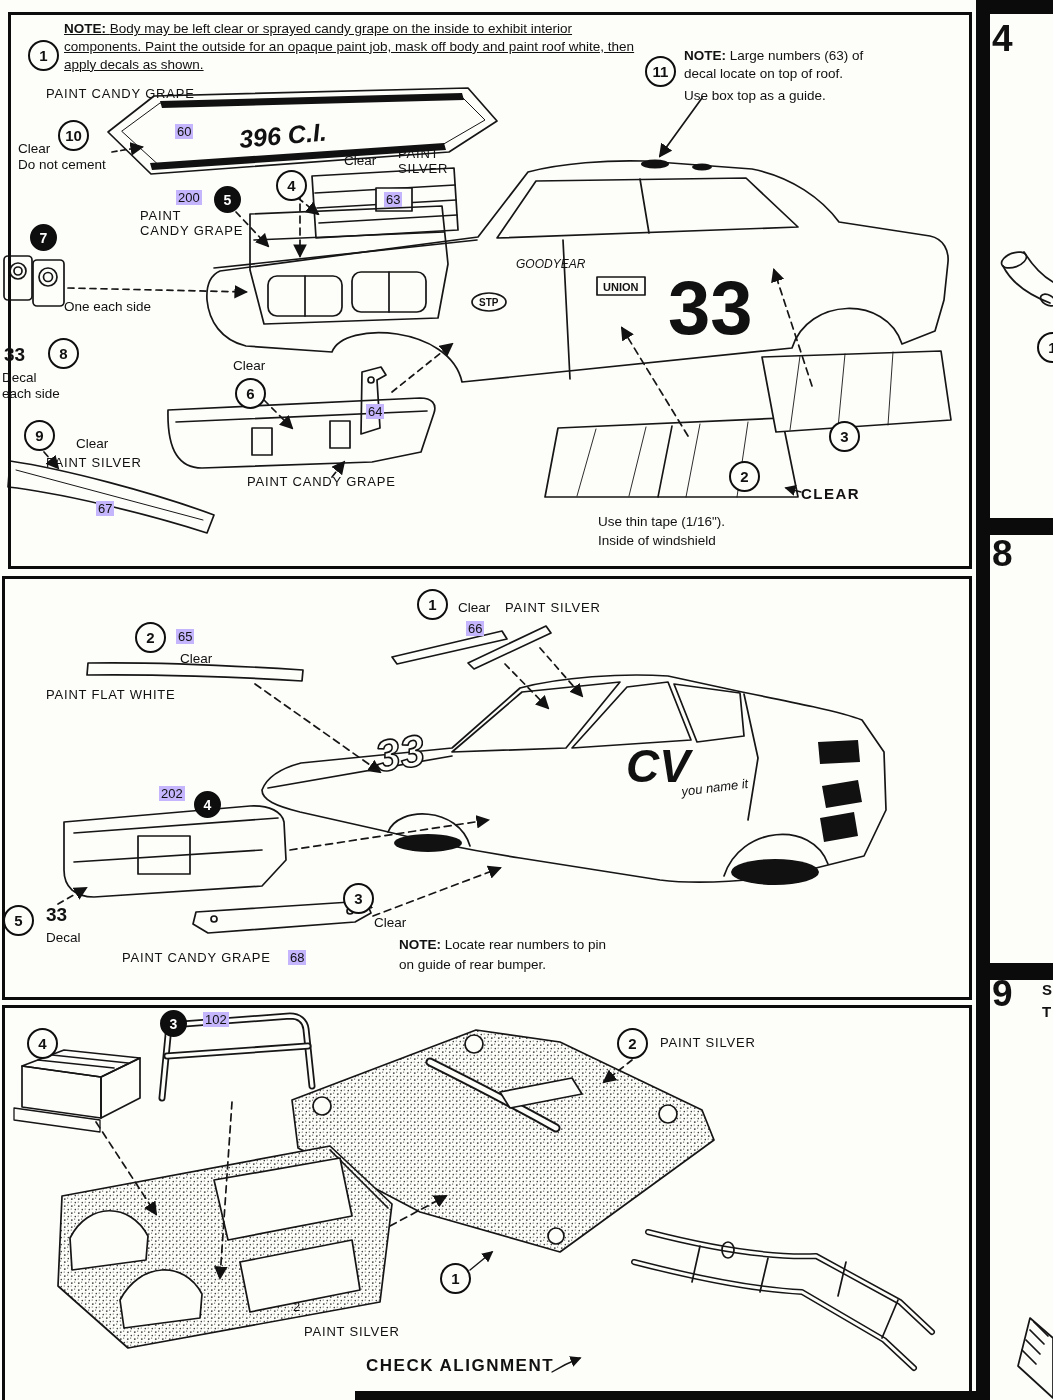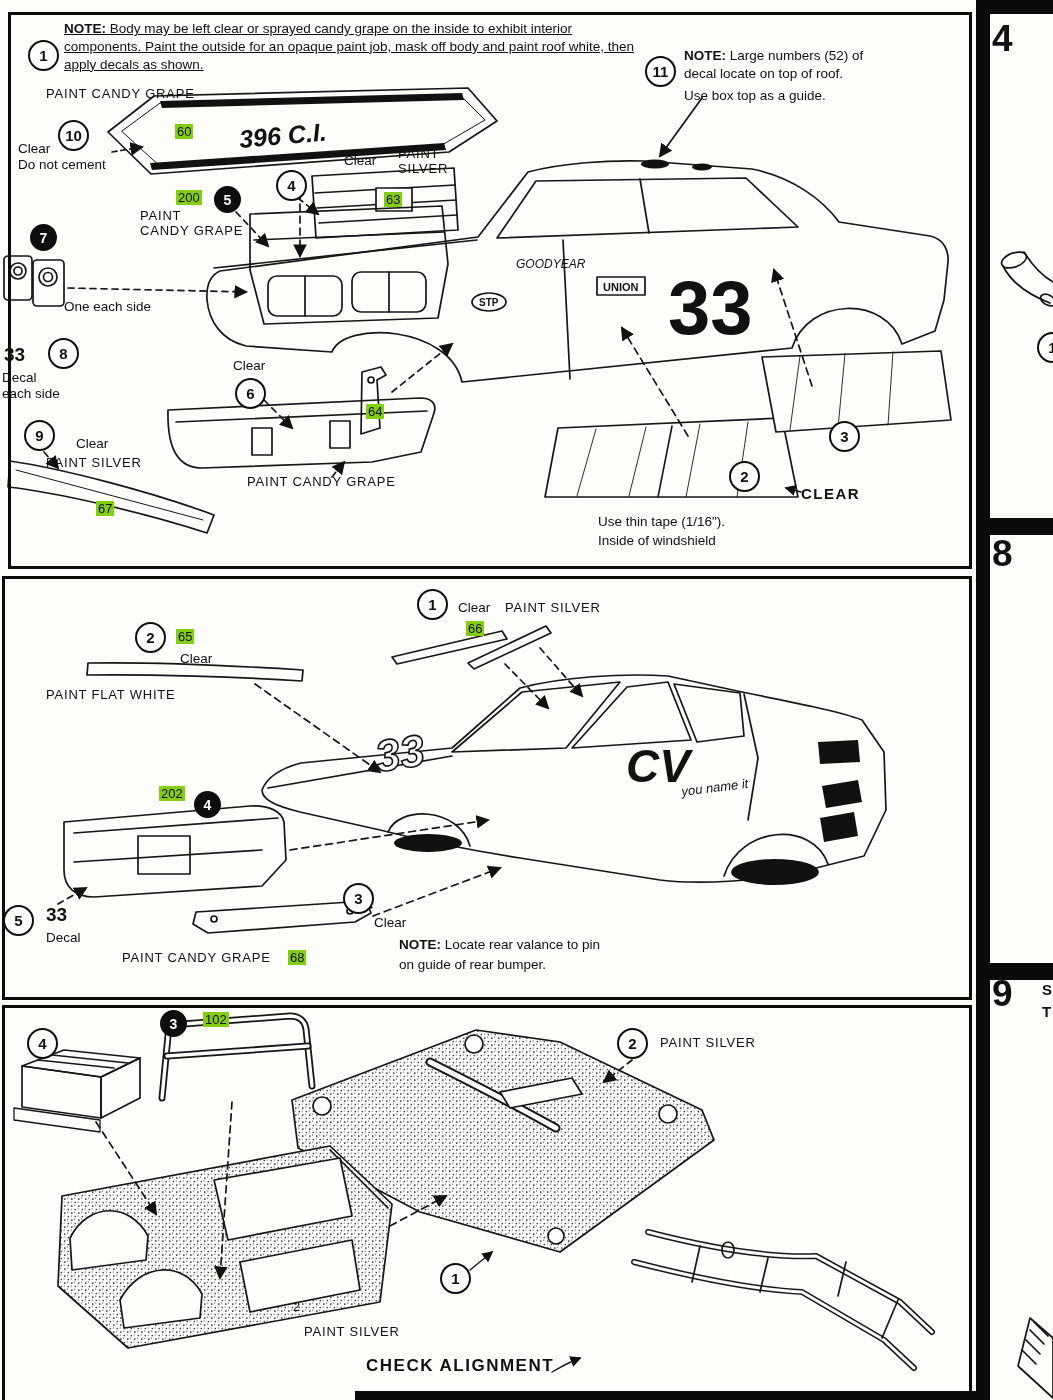--- a/index.html
+++ b/index.html
@@ -4,21 +4,21 @@
 <style>
   * { margin:0; padding:0; box-sizing:border-box; }
   html,body { background:#9a9a9a; }
   body { font-family:"Liberation Sans", sans-serif; color:#111; }
   .sheet { position:relative; width:1053px; height:1400px; background:#fdfdfa; overflow:hidden; margin:0 auto; }
   svg.art { position:absolute; left:0; top:0; z-index:1; }
   .panelbox { position:absolute; border:3px solid #0c0c0c; z-index:2; }
   .bar { position:absolute; background:#0b0b0b; z-index:3; }
   .lbl { position:absolute; font-size:13px; letter-spacing:0.8px; white-space:nowrap; z-index:6;text-align:right; }
   .small { position:absolute; font-size:13.5px; white-space:nowrap; z-index:6; }
-  .part { position:absolute; font-size:13px; background:#84cc16; padding:0 2px; z-index:6; }
+  .part { position:absolute; font-size:13px; background:#c4b5fd; padding:0 2px; z-index:6; }
   .notebox { position:absolute; font-size:13.5px; line-height:1.32; z-index:6; }
   .noteline { position:absolute; font-size:13.5px; white-space:nowrap; z-index:6; }
   .bold33 { position:absolute; font-weight:800; font-size:19px; z-index:6; }
   .ca { position:absolute; font-weight:700; font-size:15px; letter-spacing:1.5px; z-index:6; }
   .check { position:absolute; font-weight:700; font-size:17px; letter-spacing:1.5px; z-index:6; }
   .bignum { position:absolute; font-weight:800; font-size:37px; z-index:6; }
   .cuttxt { position:absolute; font-weight:700; font-size:15px; z-index:6; }
   .callout { position:absolute; width:31px; height:31px; border:2.4px solid #0e0e0e; border-radius:50%;
              background:#fdfdfa; display:flex; align-items:center; justify-content:center;
              font-weight:700; font-size:15px; z-index:7; }
@@ -274,21 +274,21 @@
   <div class="lbl" style="left:46px; top:86px;">PAINT CANDY GRAPE</div>
 
   <div class="callout" style="left:58px; top:120px;">10</div>
   <div class="small" style="left:18px; top:141px;">Clear</div>
   <div class="small" style="left:18px; top:157px;">Do not cement</div>
   <div class="part" style="left:175px; top:124px;">60</div>
 
   <div class="callout" style="left:645px; top:56px;">11</div>
   <div class="noteline" style="left:684px; top:48px;">
     <b>NOTE:</b>
-    <span>Large numbers (52) of</span>
+    <span>Large numbers (63) of</span>
   </div>
   <div class="noteline" style="left:684px; top:66px;">decal locate on top of roof.</div>
   <div class="noteline" style="left:684px; top:88px;">Use box top as a guide.</div>
 
   <div class="small" style="left:344px; top:153px;">Clear</div>
   <div class="lbl" style="left:398px; top:146px;">PAINT</div>
   <div class="lbl" style="left:398px; top:161px;">SILVER</div>
   <div class="callout" style="left:276px; top:170px;">4</div>
   <div class="part" style="left:384px; top:192px;">63</div>
 
@@ -341,21 +341,21 @@
   <div class="small" style="left:46px; top:930px;">Decal</div>
 
   <div class="lbl" style="left:122px; top:950px;">PAINT CANDY GRAPE</div>
   <div class="part" style="left:288px; top:950px;">68</div>
 
   <div class="callout" style="left:343px; top:883px;">3</div>
   <div class="small" style="left:374px; top:915px;">Clear</div>
 
   <div class="noteline" style="left:399px; top:937px;">
     <b>NOTE:</b>
-    <span>Locate rear valance to pin</span>
+    <span>Locate rear numbers to pin</span>
   </div>
   <div class="noteline" style="left:399px; top:957px;">on guide of rear bumper.</div>
 
   <div class="callout" style="left:27px; top:1028px;">4</div>
   <div class="callout filled" style="left:160px; top:1010px;">3</div>
   <div class="part" style="left:203px; top:1012px;">102</div>
   <div class="callout" style="left:617px; top:1028px;">2</div>
   <div class="lbl" style="left:660px; top:1035px;">PAINT SILVER</div>
   <div class="callout" style="left:440px; top:1263px;">1</div>
   <div class="part" style="left:291px; top:1299px; background:transparent;">2</div>

